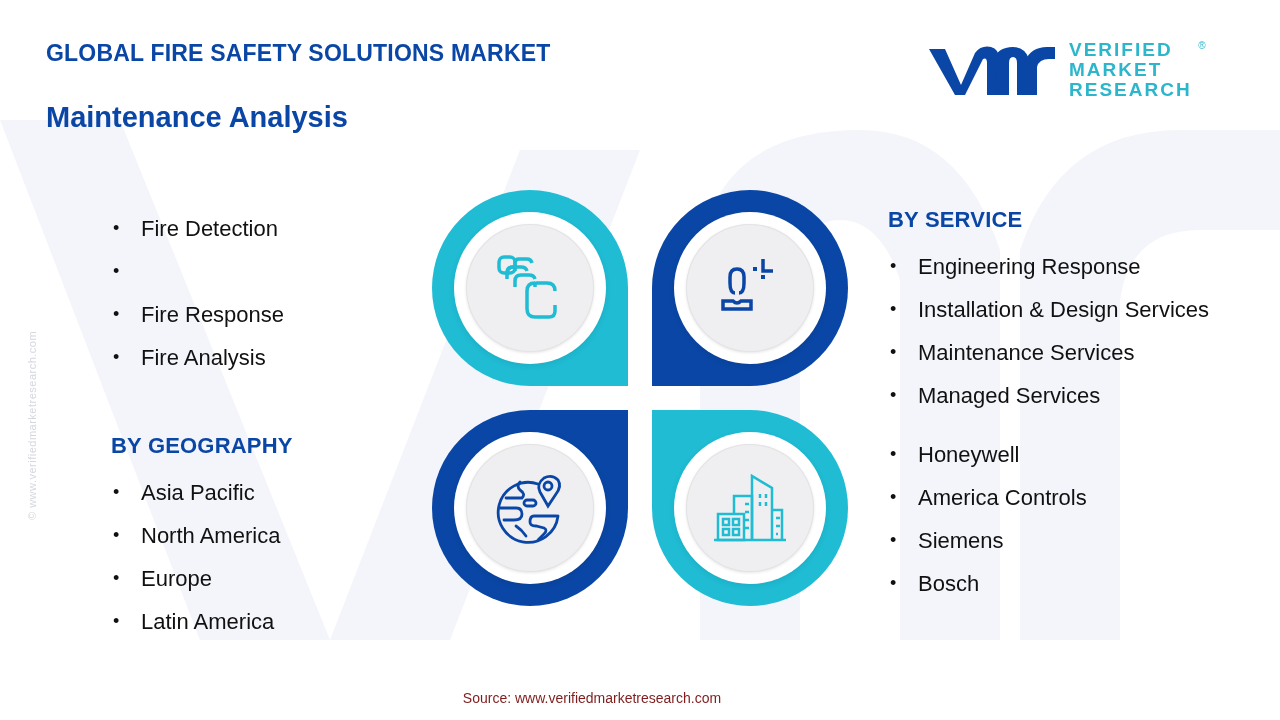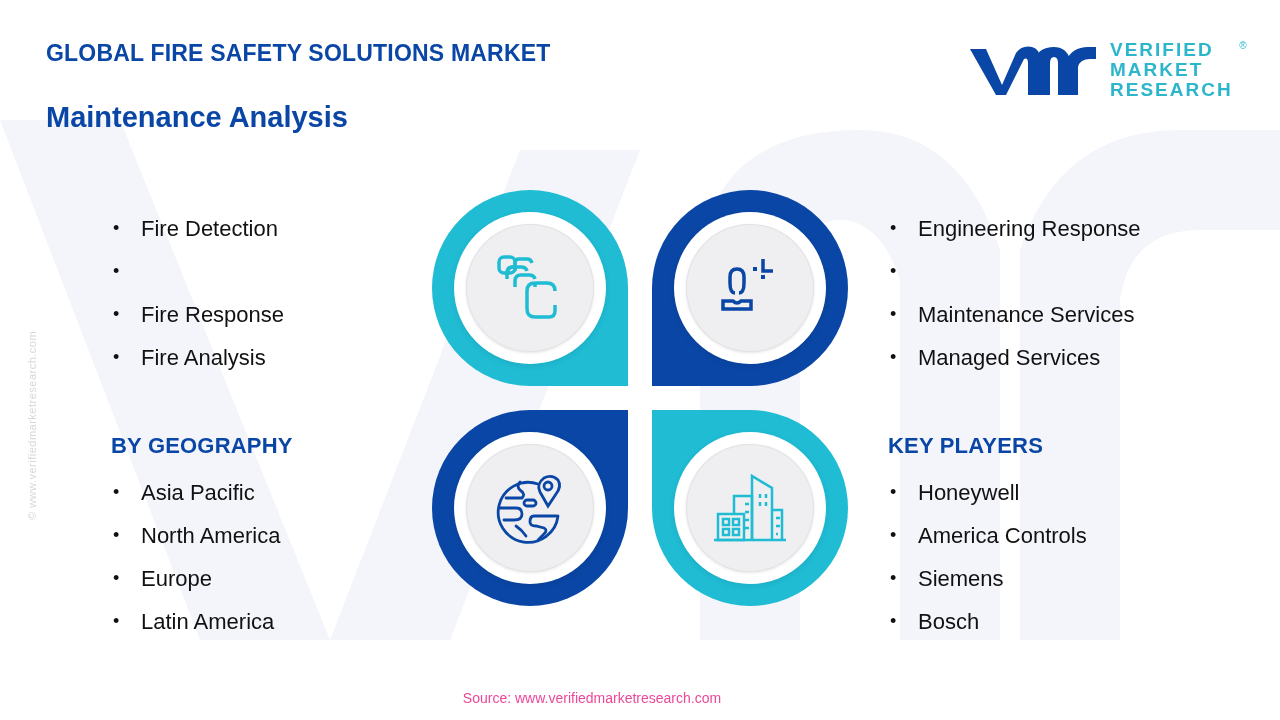--- a/index.html
+++ b/index.html
@@ -17,21 +17,21 @@
 
     .title {
       position: absolute; left: 46px; top: 40px; z-index: 2;
       font-size: 23px; font-weight: 700; color: #0a46a5; letter-spacing: 0.2px;
     }
     .subtitle {
       position: absolute; left: 46px; top: 101px; z-index: 2;
       font-size: 29px; font-weight: 700; color: #0a46a5;
     }
 
-    .logo { position: absolute; left: 966px; top: 40px; z-index: 2; display: flex; align-items: center; }
+    .logo { position: absolute; left: 925px; top: 40px; z-index: 2; display: flex; align-items: center; }
     .logo-text { margin-left: 12px; line-height: 20px; font-weight: 700; color: #2cb6cc; font-size: 19px; letter-spacing: 2px; position: relative; }
     .logo-text .reg { position: absolute; right: -14px; top: -4px; font-size: 10px; letter-spacing: 0; font-weight: 400; }
 
     .section { position: absolute; z-index: 2; }
     .section h3 { font-size: 22px; font-weight: 700; color: #0a46a5; margin-bottom: 12px; letter-spacing: 0.2px; }
     .section ul { list-style: none; }
     .section li { display: flex; align-items: center; height: 43px; font-size: 22px; color: #111; }
     .section li .bullet { width: 30px; font-size: 18px; padding-left: 2px; }
 
     #sec-product { left: 111px; top: 207px; }
@@ -52,21 +52,21 @@
       box-shadow: inset 0 0 0 1px #e3e3e6, 0 1px 3px rgba(0,0,0,0.10);
       display: flex; align-items: center; justify-content: center;
     }
     .p-tl { left: 0; top: 0; border-radius: 50% 50% 0 50%; }
     .p-tr { left: 220px; top: 0; border-radius: 50% 50% 50% 0; }
     .p-bl { left: 0; top: 220px; border-radius: 50% 0 50% 50%; }
     .p-br { left: 220px; top: 220px; border-radius: 0 50% 50% 50%; }
 
     .source {
       position: absolute; left: 0; width: 1184px; top: 690px; text-align: center;
-      font-size: 14px; color: #ec4899; z-index: 2;
+      font-size: 14px; color: #7f1d1d; z-index: 2;
     }
   </style>
 </head>
 <body>
 
 <svg class="watermark-bg" width="1280" height="720" viewBox="0 0 1280 720">
   <path d="M0 120 L120 120 L330 640 L200 640 Z" fill="#f3f5fa"></path>
   <path d="M330 640 L520 150 L640 150 L450 640 Z" fill="#f3f5fa"></path>
   <path d="M700 640 L700 250 Q720 130 860 130 Q960 130 1000 250 L1000 640 L900 640 L900 280 Q880 220 840 220 Q800 220 800 280 L800 640 Z" fill="#f3f5fa"></path>
   <path d="M1020 640 L1020 250 Q1060 130 1180 130 L1280 130 L1280 230 L1200 230 Q1130 230 1120 300 L1120 640 Z" fill="#f3f5fa"></path>
@@ -127,41 +127,42 @@
         <span>Europe</span>
       </li>
     <li>
         <span class="bullet">•</span>
         <span>Latin America</span>
       </li>
   </ul>
 </div>
 
 <div class="section" id="sec-service">
+  <h3>BY SERVICE</h3>
   <ul>
     <li>
         <span class="bullet">•</span>
         <span>Engineering Response</span>
       </li>
     <li>
         <span class="bullet">•</span>
+        <span>Installation &amp; Design Services</span>
       </li>
     <li>
         <span class="bullet">•</span>
         <span>Maintenance Services</span>
       </li>
     <li>
         <span class="bullet">•</span>
         <span>Managed Services</span>
       </li>
   </ul>
 </div>
 
 <div class="section" id="sec-players">
-  <h3>KEY PLAYERS</h3>
   <ul>
     <li>
         <span class="bullet">•</span>
         <span>Honeywell</span>
       </li>
     <li>
         <span class="bullet">•</span>
         <span>America Controls</span>
       </li>
     <li>

